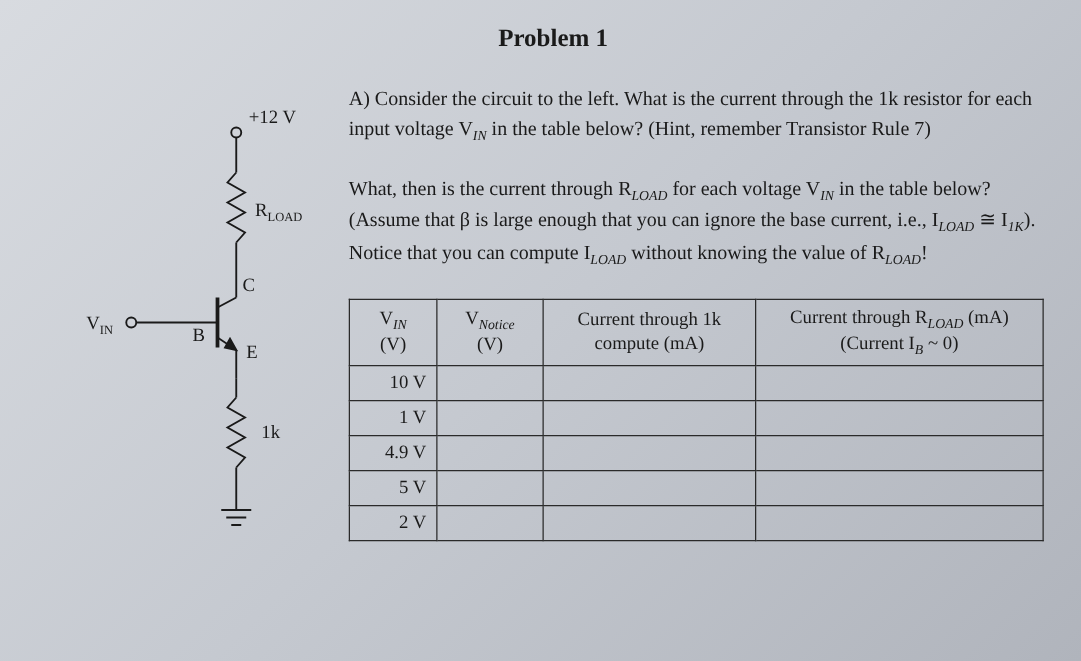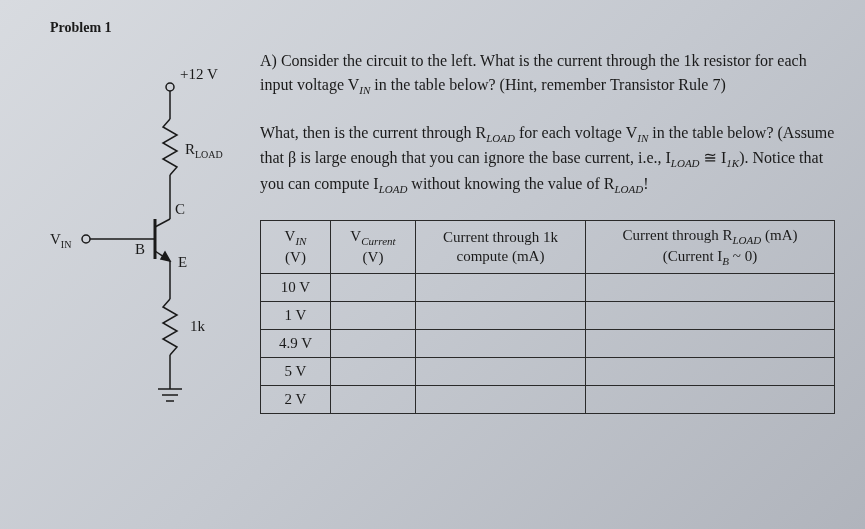--- a/index.html
+++ b/index.html
@@ -8,50 +8,52 @@
       height: 529px;
       background: linear-gradient(135deg, #d8dbe0 0%, #c5c9d0 50%, #b0b4bc 100%);
       font-family: 'Times New Roman', Times, serif;
       color: #1a1a1a;
       padding: 20px 30px 20px 50px;
       position: relative;
       overflow: hidden;
     }
     .title {
       font-weight: bold;
-      font-size: 14px;
-      margin-bottom: 13px;
+      font-size: 20px;
+      margin-bottom: 25px;
+      text-align: center;
     }
     .content {
       display: flex;
       gap: 20px;
     }
     .circuit {
       width: 190px;
       flex-shrink: 0;
       position: relative;
+      margin-left: 19px;
     }
     .circuit svg { display: block; }
     .right { flex: 1; }
     .paragraph {
       font-size: 16px;
       line-height: 1.5;
       margin-bottom: 22px;
     }
     .paragraph .italic { }
     .sub { font-size: 11px; font-style: italic; vertical-align: sub; }
     table {
       border-collapse: collapse;
       width: 100%;
       font-size: 15px;
     }
     th, td {
       border: 1px solid #2a2a2a;
       padding: 5px 8px;
-      text-align: center;
+      text-align: right;
       height: 28px;
     }
     th {
       font-weight: normal;
       text-align: center;
       line-height: 1.3;
     }
     td:first-child { width: 70px; }
     td:nth-child(2) { width: 85px; }
     td:nth-child(3) { width: 170px; }
@@ -114,21 +116,21 @@
     </p>
 
     <table>
       <thead>
         <tr>
           <th>
             <span class="italic">V</span><span class="sub">IN</span>
             <span class="hline">(V)</span>
           </th>
           <th>
-            <span class="italic">V</span><span class="sub">Current</span>
+            <span class="italic">V</span><span class="sub">Notice</span>
             <span class="hline">(V)</span>
           </th>
           <th>
             <span>Current through </span><span class="italic">1k</span>
             <span class="hline">compute (mA)</span>
           </th>
           <th>
             <span>Current through </span><span class="italic">R</span><span class="sub">LOAD</span><span> (mA)</span>
             <span class="hline"><span>(Current </span><span class="italic">I</span><span class="sub">B</span><span> ~ 0)</span></span>
           </th>

